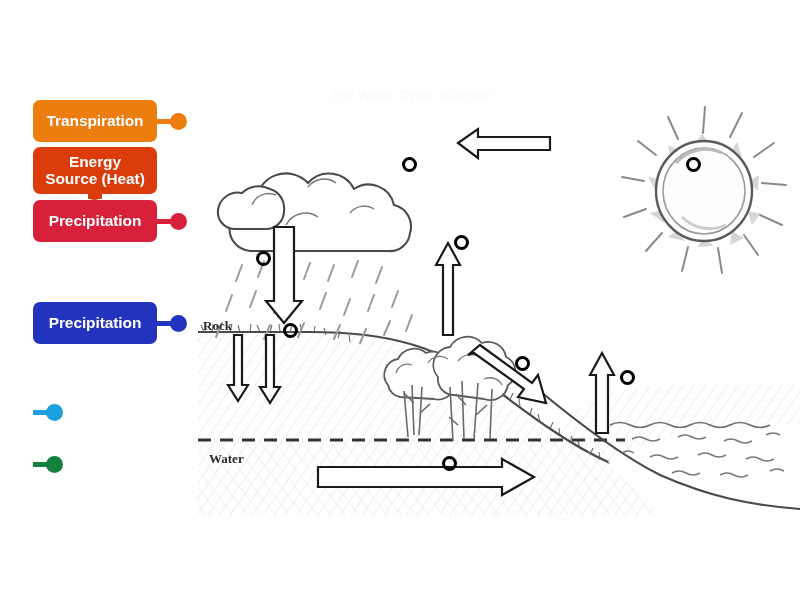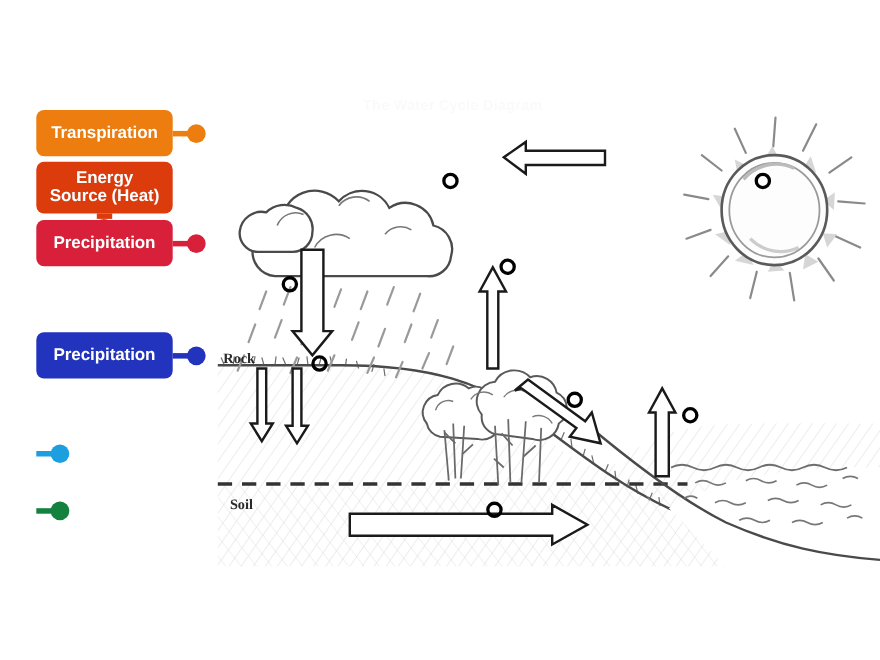--- a/index.html
+++ b/index.html
@@ -306,16 +306,16 @@
       <div class="drop-zone" style="left: 454px; top: 235px;"></div>
       <div class="drop-zone" style="left: 686px; top: 157px;"></div>
       <div class="drop-zone" style="left: 283px; top: 323px;"></div>
       <div class="drop-zone" style="left: 515px; top: 356px;"></div>
       <div class="drop-zone" style="left: 620px; top: 370px;"></div>
       <div class="drop-zone" style="left: 442px; top: 456px;"></div>
     </div>
 
   <div id="layer-labels">
       <div style="position: absolute; left: 203px; top: 318px; font-family: &quot;Liberation Serif&quot;, serif; font-weight: bold; font-size: 13px; color: rgb(42, 42, 42);">Rock</div>
-      <div style="position: absolute; left: 209px; top: 451px; font-family: &quot;Liberation Serif&quot;, serif; font-weight: bold; font-size: 13px; color: rgb(42, 42, 42);">Soil</div>
+      <div style="position: absolute; left: 209px; top: 451px; font-family: &quot;Liberation Serif&quot;, serif; font-weight: bold; font-size: 13px; color: rgb(42, 42, 42);">Water</div>
     </div>
 
 </div>
 
 </body></html>

